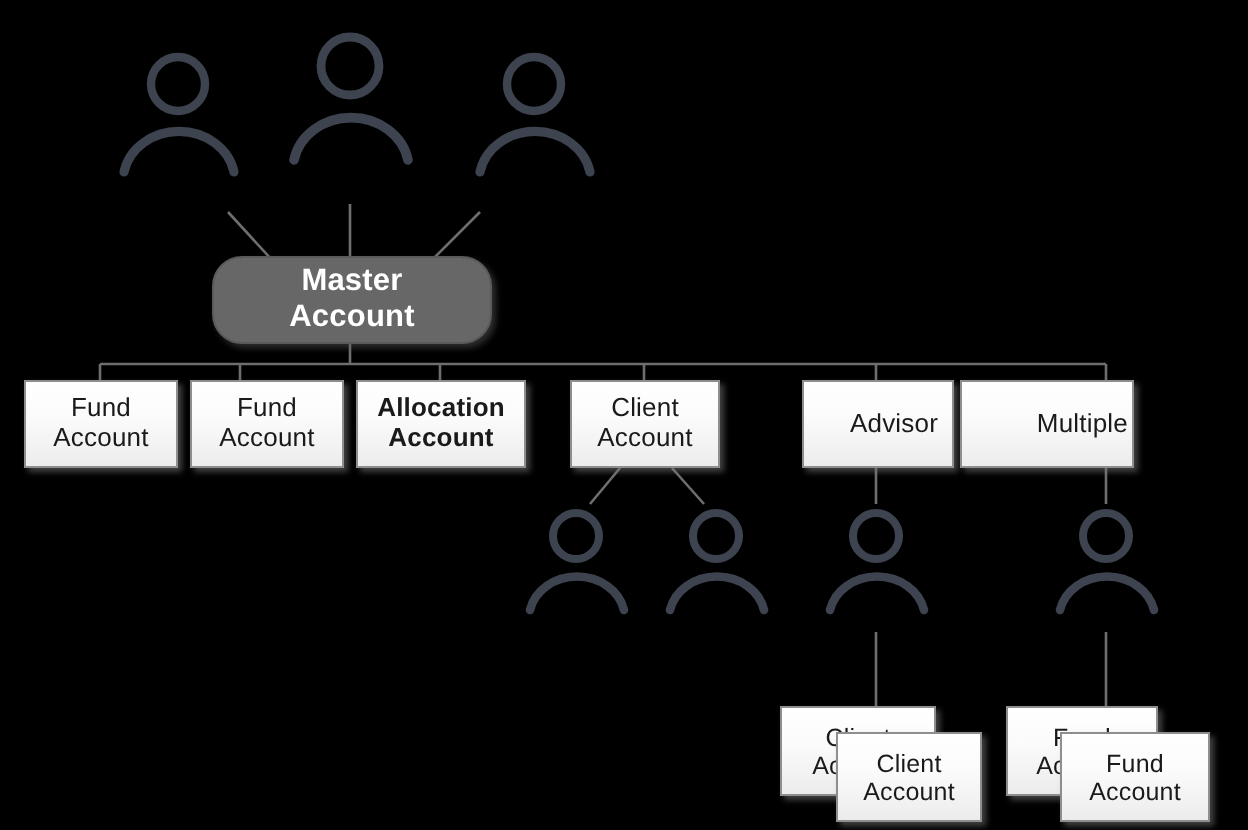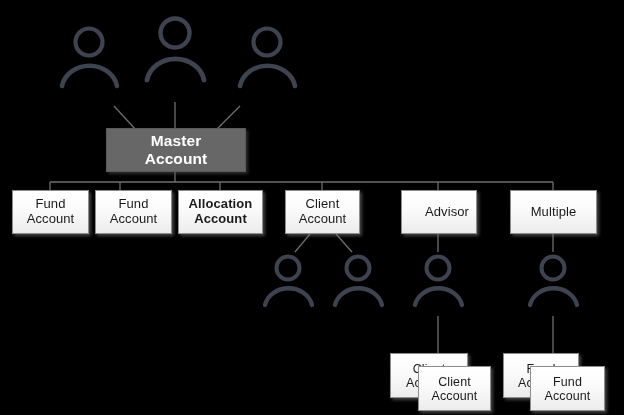--- a/index.html
+++ b/index.html
@@ -116,21 +116,21 @@
         <path d="M 530 305 A 24 21 0 0 1 577 305" stroke-width="4.3"></path>
       </g>
     </g>
 
     <g stroke="#6e6e6e" stroke-width="1.3" fill="none">
       <line x1="438" y1="316" x2="438" y2="353"></line>
       <line x1="553" y1="316" x2="553" y2="353"></line>
     </g>
   </svg>
 
-  <div class="node master" style="left:106px; top:128px; width:140px; height:44px;">
+  <div class="node master" style="left:106px; top:128px; width:140px; height:44px;border-radius:15px;">
     <div>
       <span>Master</span>
       <span>Account</span>
     </div>
   </div>
 
   <div class="node" style="left:12px; top:190px; width:77px; height:44px;">
     <div>
       <span>Fund</span>
       <span>Account</span>
@@ -157,21 +157,21 @@
       <span>Account</span>
     </div>
   </div>
 
   <div class="node" style="left:401px; top:190px; width:76px; height:44px;padding-left:16px;">
     <div>
       <span>Advisor</span>
     </div>
   </div>
 
-  <div class="node" style="left:510px; top:190px; width:87px; height:44px;">
+  <div class="node" style="left:480px; top:190px; width:87px; height:44px;justify-content:flex-end;">
     <div>
       <span>Multiple</span>
     </div>
   </div>
 
   <div class="node small" style="left:390px; top:353px; width:78px; height:45px; z-index:1;">
     <div>
       <span>Client</span>
       <span>Account</span>
     </div>

